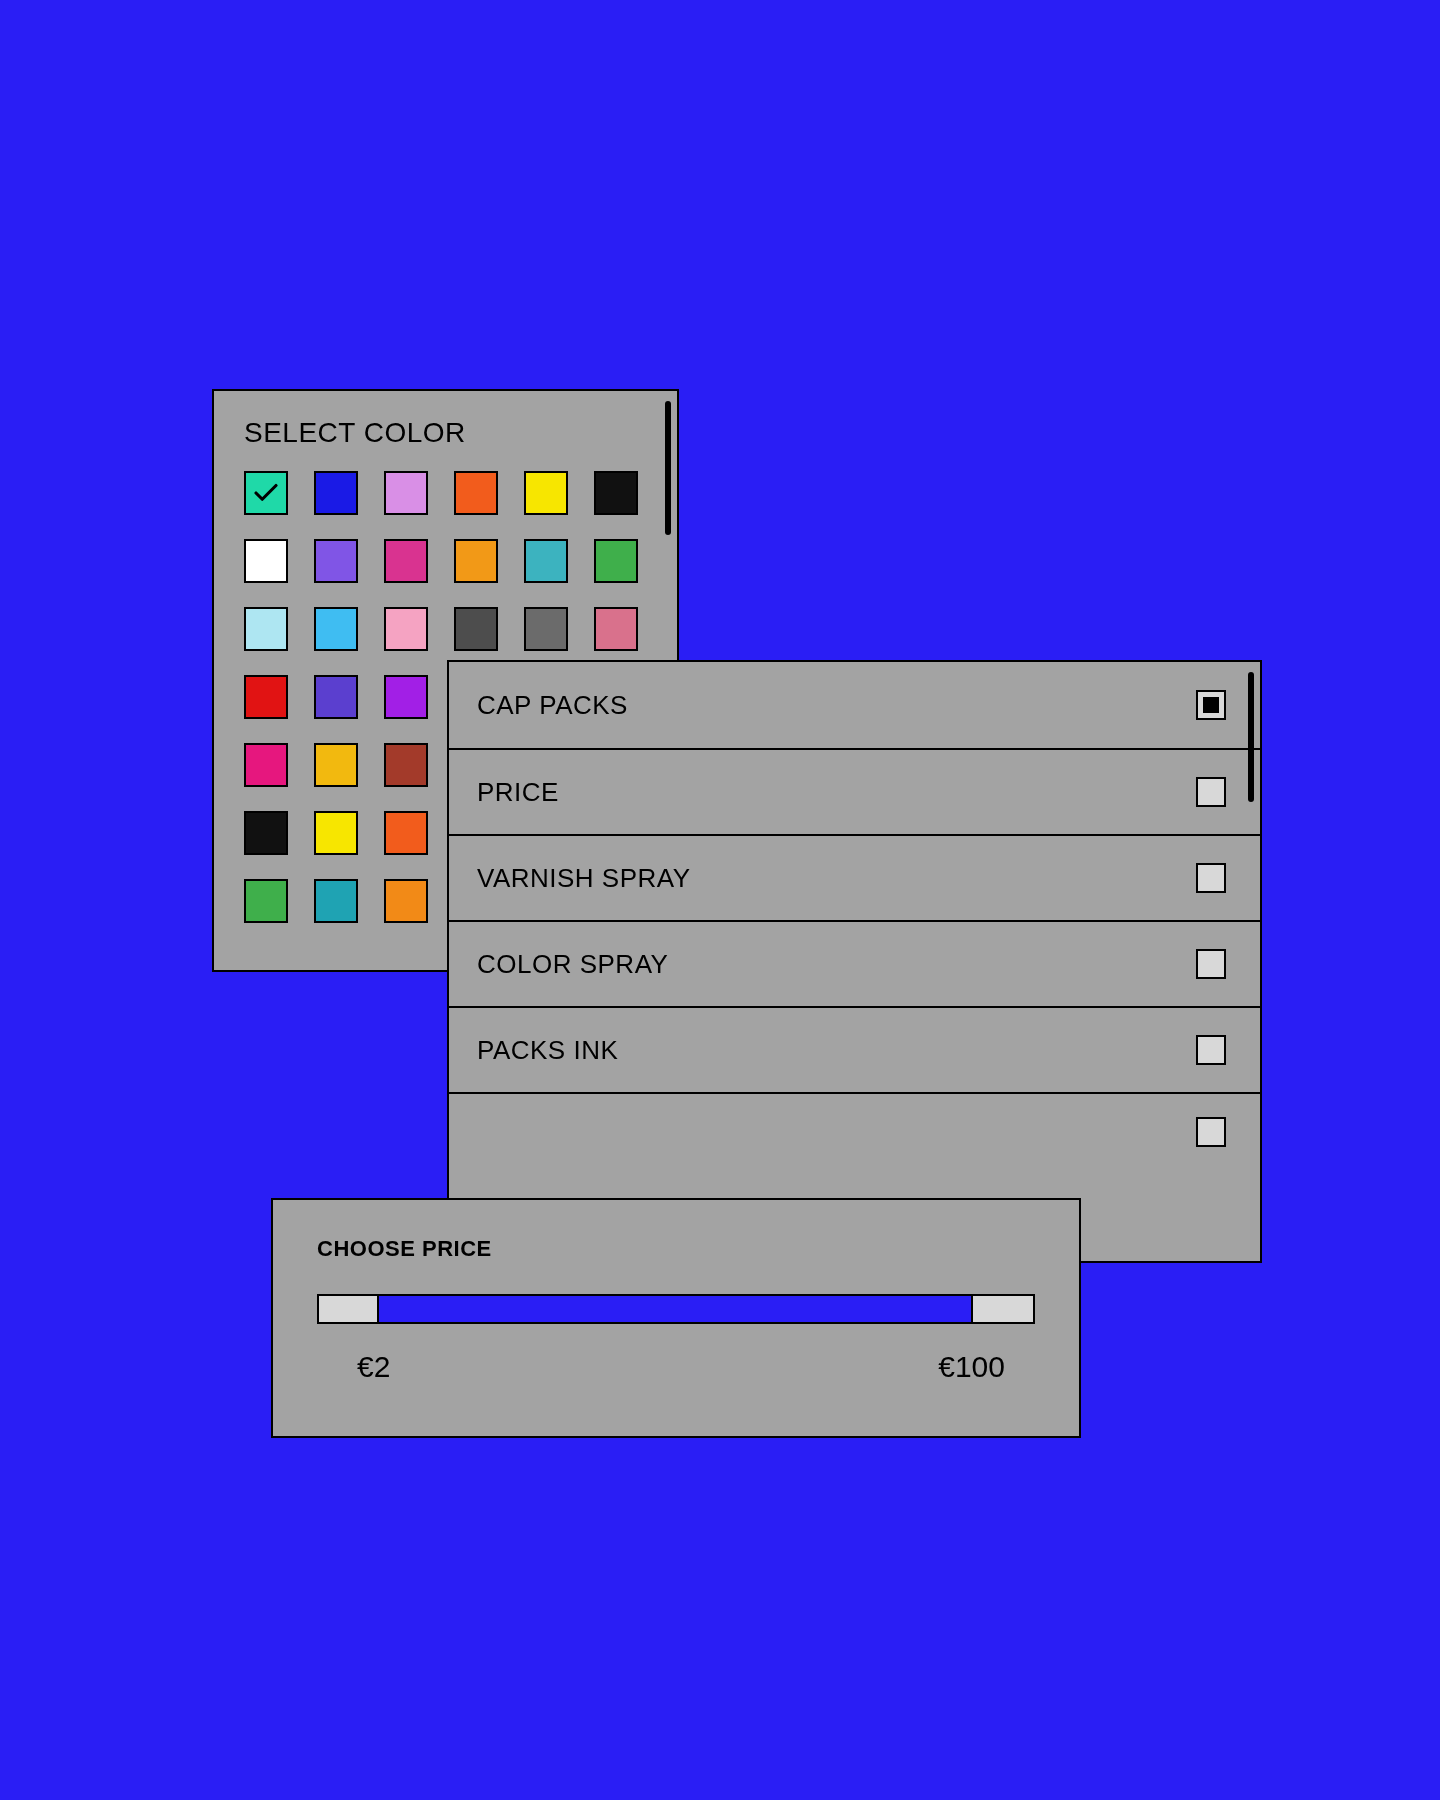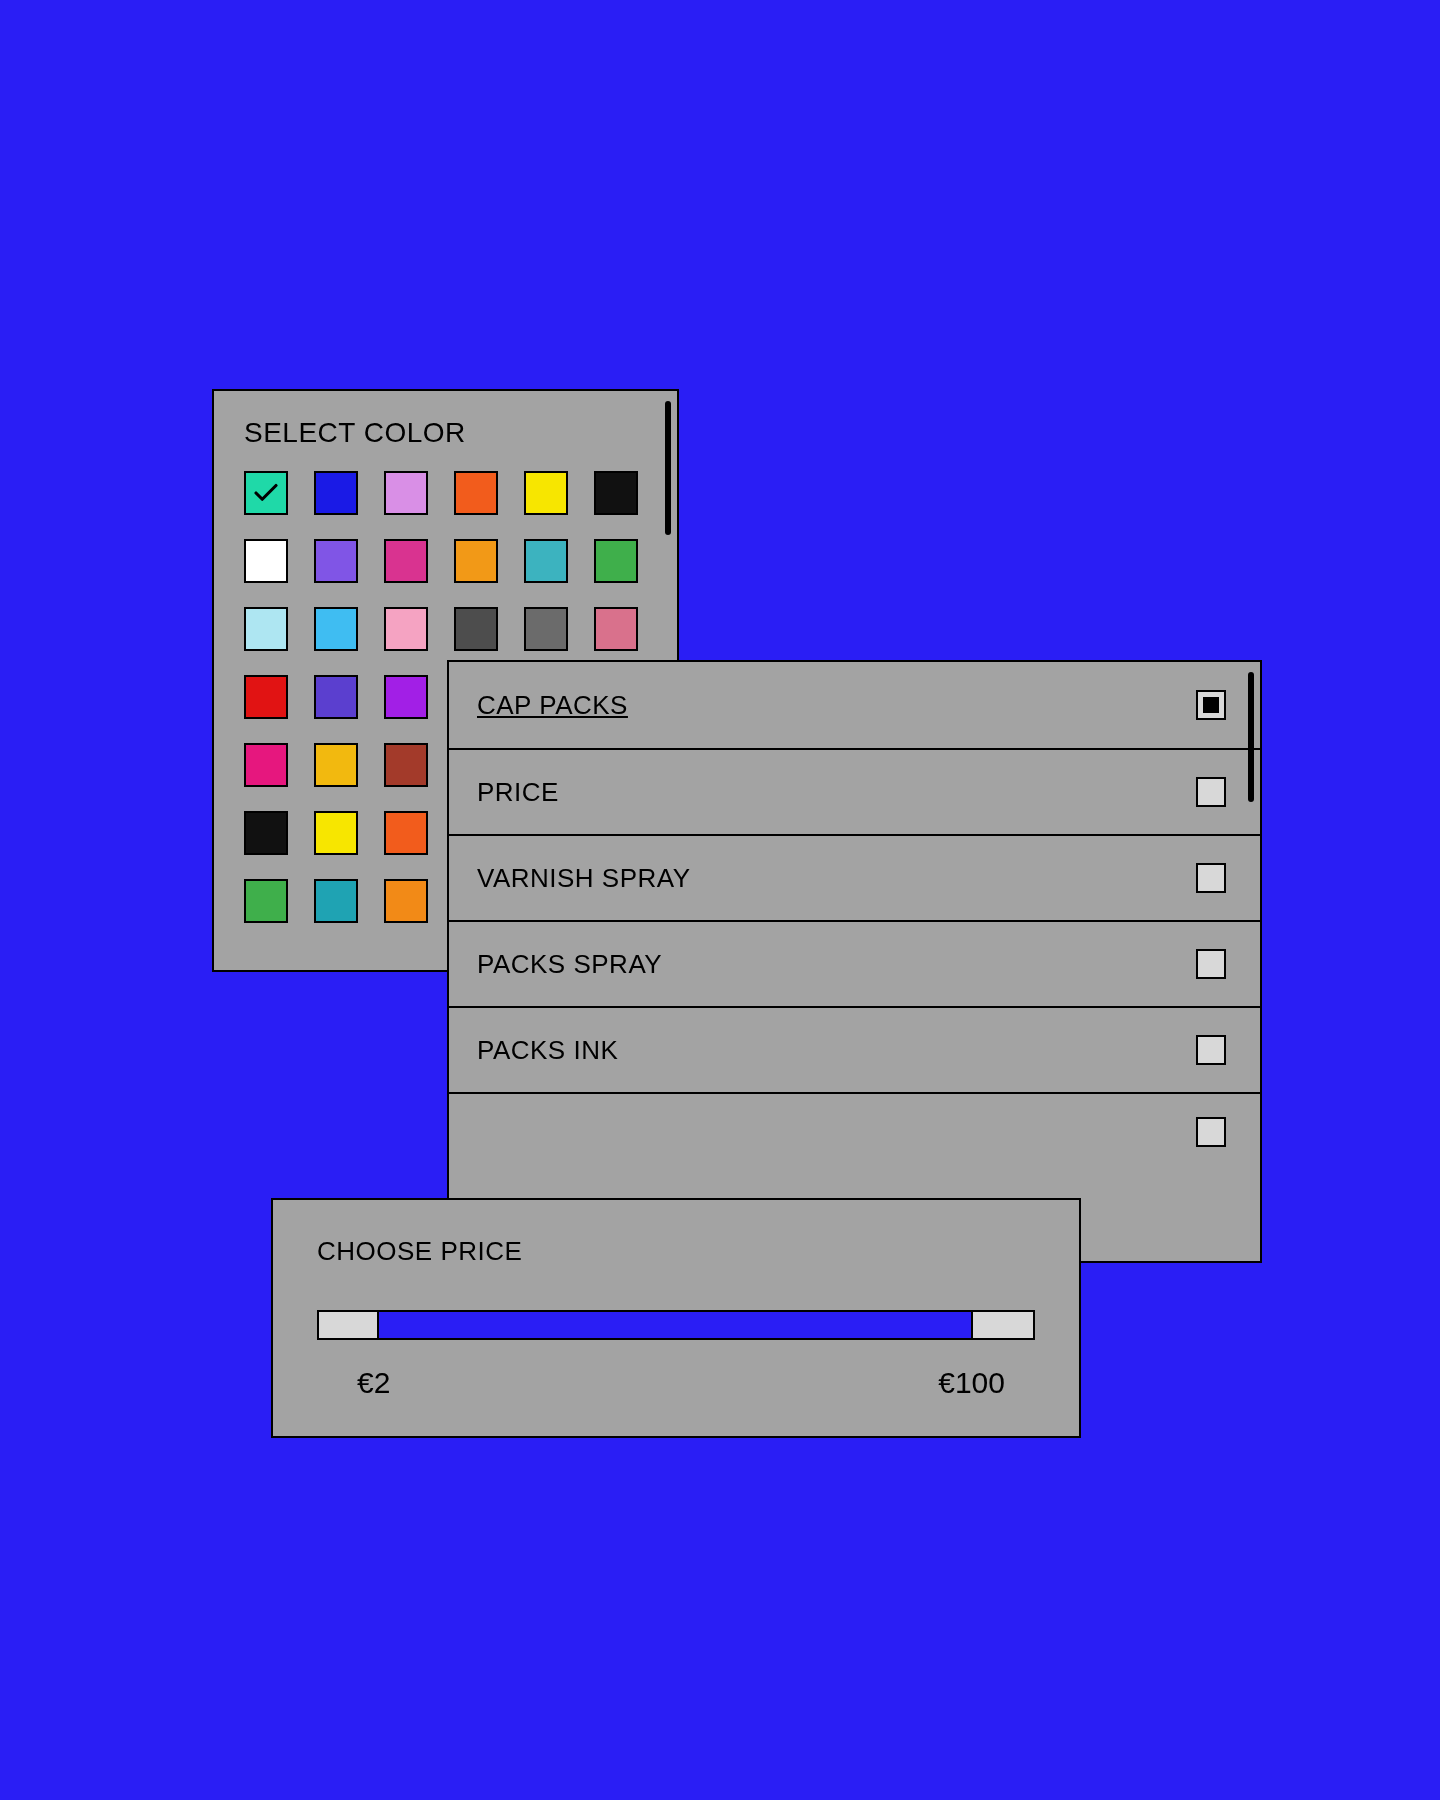--- a/index.html
+++ b/index.html
@@ -68,21 +68,21 @@
   .cat-row {
     display: flex;
     align-items: center;
     justify-content: space-between;
     height: 86px;
     padding: 0 34px 0 28px;
     border-bottom: 2px solid #000;
     font-size: 26px;
     letter-spacing: 0.5px;
   }
-  .cat-row:first-child { height: 88px; text-decoration: underline; }
+  .cat-row:first-child { height: 88px; }
   .cat-row:last-child { border-bottom: none; height: 75px; align-items: center; }
   .cat-row .label-empty { visibility: hidden; }
   .checkbox {
     width: 30px;
     height: 30px;
     border: 2px solid #000;
     background: #D8D8D8;
     display: flex;
     align-items: center;
     justify-content: center;
@@ -105,24 +105,24 @@
 
   
   .price-panel {
     left: 271px;
     top: 1198px;
     width: 810px;
     height: 240px;
     padding: 36px 44px 30px 44px;
   }
   .price-title {
-    font-size: 26px;
+    font-size: 22px;
     letter-spacing: 0.5px;
-    margin-bottom: 43px;
-    font-weight: 400;
+    margin-bottom: 32px;
+    font-weight: 700;
   }
   .slider-track {
     position: relative;
     width: 100%;
     height: 30px;
     border: 2px solid #000;
     background: #D8D8D8;
   }
   .slider-fill {
     position: absolute;
@@ -196,21 +196,21 @@
       </div>
       <div class="cat-row">
         <span>PRICE</span>
         <div class="checkbox"></div>
       </div>
       <div class="cat-row">
         <span>VARNISH SPRAY</span>
         <div class="checkbox"></div>
       </div>
       <div class="cat-row">
-        <span>PACKS SPRAY</span>
+        <span>COLOR SPRAY</span>
         <div class="checkbox"></div>
       </div>
       <div class="cat-row">
         <span>PACKS INK</span>
         <div class="checkbox"></div>
       </div>
       <div class="cat-row">
         <span class="label-empty">.</span>
         <div class="checkbox"></div>
       </div>

